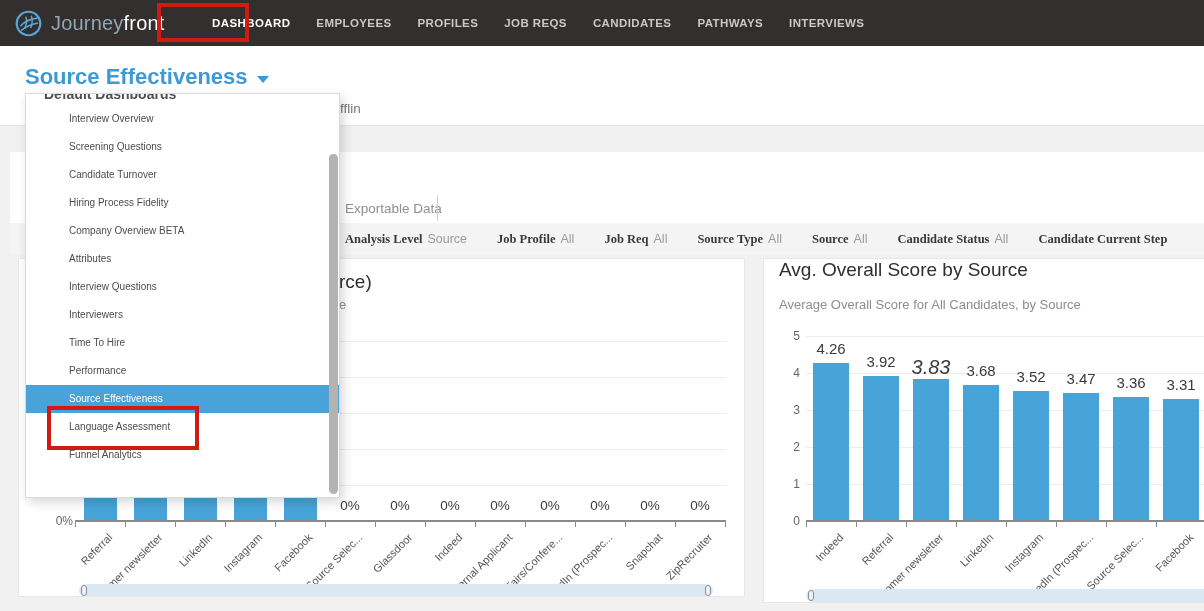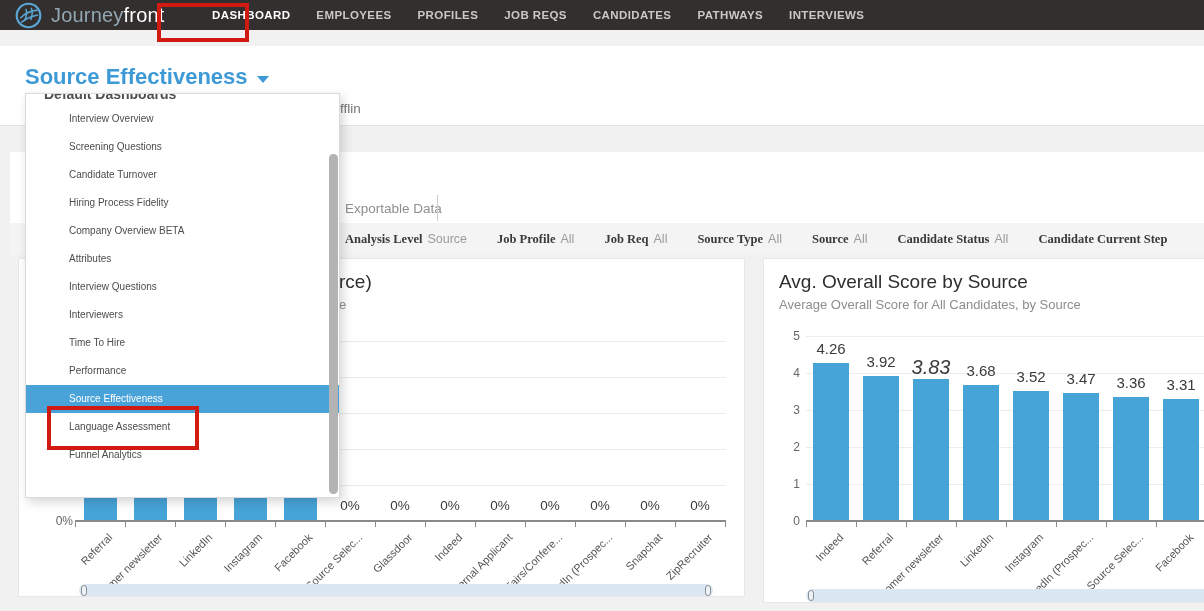--- a/index.html
+++ b/index.html
@@ -1,20 +1,20 @@
 <!DOCTYPE html>
 <html><head>
 <meta charset="utf-8">
 <style>
   html,body{margin:0;padding:0;}
   #app{position:relative;width:1204px;height:611px;overflow:hidden;background:#f1f1f1;
        font-family:"Liberation Sans", sans-serif;-webkit-font-smoothing:antialiased;}
 
   
-  .nav{position:absolute;top:0;left:0;width:100%;height:30px;background:#322f2e;display:flex;align-items:center;z-index:10;}
+  .nav{position:absolute;top:0;left:0;width:100%;height:46px;background:#322f2e;display:flex;align-items:center;z-index:10;}
   .brand{display:flex;align-items:center;gap:8px;margin-left:14px;width:138px;cursor:pointer;}
   .brand-name{font-size:20px;letter-spacing:.2px;}
   .brand-name .p1{color:#93a7b3;}
   .brand-name .p2{color:#ffffff;}
   .nav-items{display:flex;gap:26px;margin-left:16px;}
   .nav-item{font-size:11.5px;font-weight:bold;color:#c9c9c8;letter-spacing:.4px;cursor:pointer;white-space:nowrap;}
   .nav-item.active{color:#ffffff;padding-left:44px;}
 
   
   .title-block{position:absolute;top:46px;left:0;width:100%;height:79px;background:#fff;border-bottom:1px solid #e3e3e3;}
@@ -163,21 +163,21 @@
         <div class="tick" style="left: 656px; top: 263px;"></div>
         <div class="tick" style="left: 706px; top: 263px;"></div>
       </div>
     <div class="hscroll" style="left:60px;top:325px;width:634px;">
       <div class="handle" style="left:2px;"></div>
       <div class="handle" style="right:2px;"></div>
     </div>
   </div>
 
   <div class="card" id="right-card">
-    <div class="chart-title" style="left:15px;top:12px;">Avg. Overall Score by Source</div>
+    <div class="chart-title" style="left:15px;top:0;">Avg. Overall Score by Source</div>
     <div class="chart-subtitle" style="left:15px;top:38px;">Average Overall Score for All Candidates, by Source</div>
     <div id="right-plot">
         <div class="gridline" style="left: 42px; top: 77px; width: 476px;"></div>
         <div class="gridline" style="left: 42px; top: 114px; width: 476px;"></div>
         <div class="gridline" style="left: 42px; top: 151px; width: 476px;"></div>
         <div class="gridline" style="left: 42px; top: 188px; width: 476px;"></div>
         <div class="gridline" style="left: 42px; top: 225px; width: 476px;"></div>
         <div class="ytick" style="left: 16px; top: 255px; width: 20px;">0</div>
         <div class="ytick" style="left: 16px; top: 218px; width: 20px;">1</div>
         <div class="ytick" style="left: 16px; top: 181px; width: 20px;">2</div>

